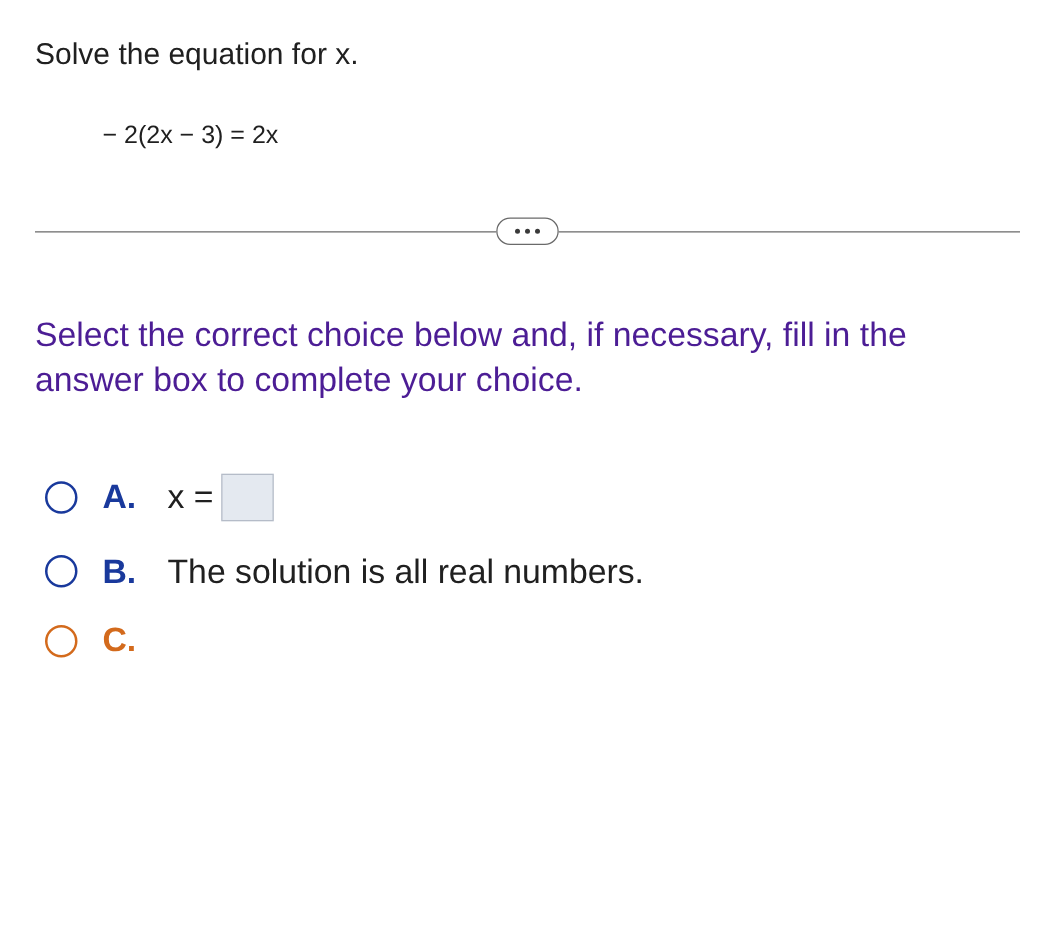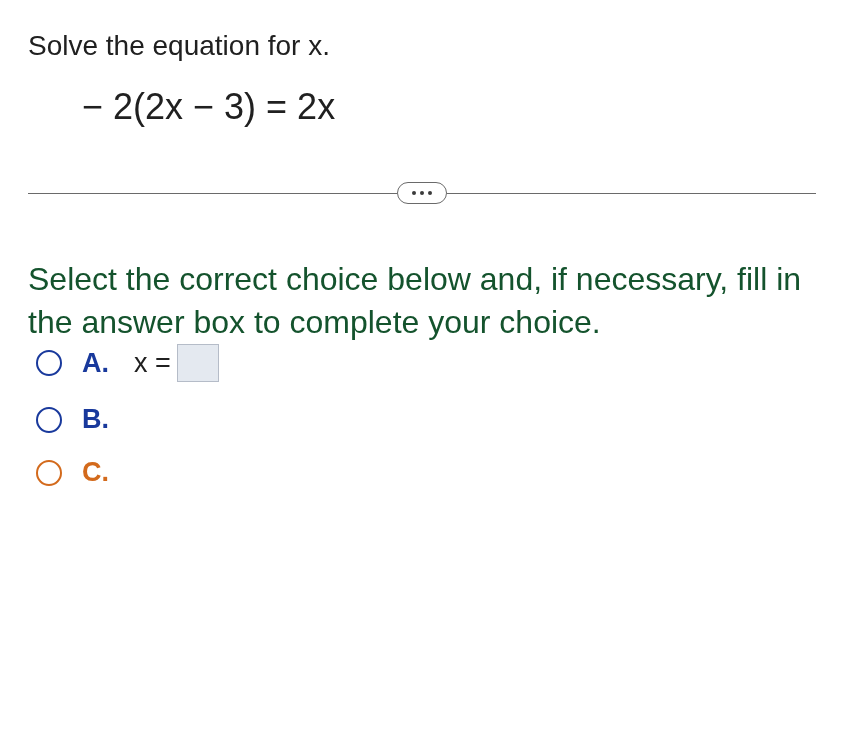--- a/index.html
+++ b/index.html
@@ -9,26 +9,26 @@
     }
     body {
       font-family: Arial, Helvetica, sans-serif;
       background: #ffffff;
       width: 844px;
       height: 742px;
       padding: 30px 28px;
       color: #202020;
     }
     .question-prompt {
-      font-size: 28px;
+      font-size: 24px;
       color: #202020;
-      margin-bottom: 24px;
+      margin-bottom: 39px;
     }
     .equation {
-      font-size: 36px;
+      font-size: 20px;
       color: #202020;
       margin-left: 54px;
       margin-bottom: 50px;
       font-family: Arial, sans-serif;
     }
     .divider-container {
       position: relative;
       margin-bottom: 50px;
       height: 30px;
       display: flex;
@@ -50,23 +50,24 @@
       gap: 4px;
       height: 22px;
     }
     .dot {
       width: 4px;
       height: 4px;
       background: #3a3a3a;
       border-radius: 50%;
     }
     .instruction {
-      font-size: 32px;
-      color: #14532d;
+      font-size: 27px;
+      color: #4c1d95;
       line-height: 1.35;
+      margin-bottom: 56px;
     }
     .choices {
       padding-left: 8px;
     }
     .choice-row {
       display: flex;
       align-items: center;
       margin-bottom: 22px;
     }
     .radio {
@@ -149,20 +150,21 @@
       <div class="choice-a-line1">
         <span>x =</span>
         <span class="answer-input"></span>
       </div>
     </div>
   </div>
 
   <div class="choice-row">
     <div class="radio"></div>
     <div class="choice-letter">B.</div>
+    <div class="choice-text">The solution is all real numbers.</div>
   </div>
 
   <div class="choice-row">
     <div class="radio orange"></div>
     <div class="choice-letter orange">C.</div>
   </div>
 
 </div>
 
 </body></html>

